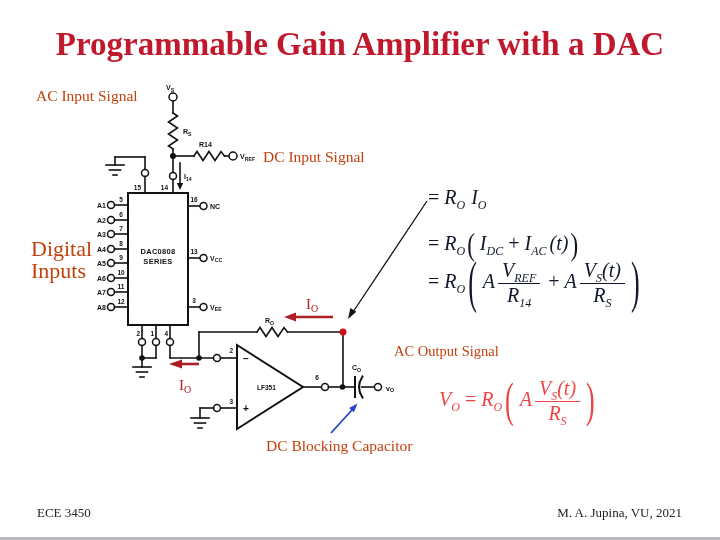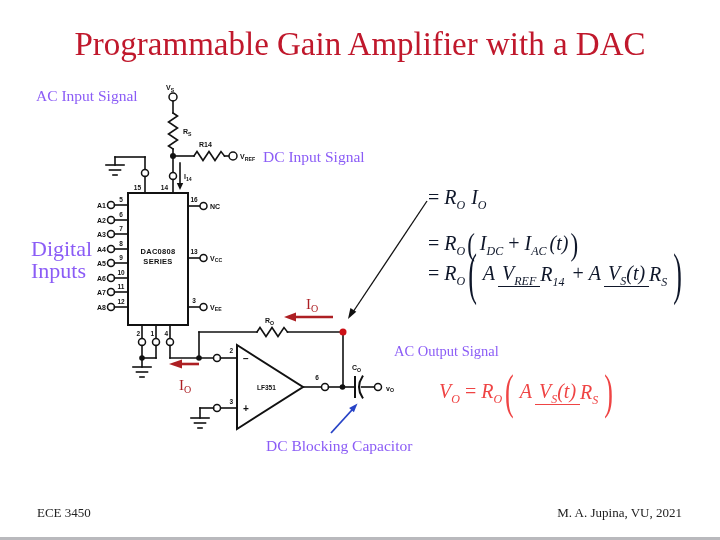--- a/index.html
+++ b/index.html
@@ -2,23 +2,23 @@
 <html><head>
 <meta charset="utf-8">
 <style>
   html,body { margin:0; padding:0; }
   body {
     width:720px; height:540px; position:relative; overflow:hidden;
     background:#ffffff; font-family:"Liberation Serif", serif;
   }
   .title {
     position:absolute; top:26px; left:0; width:720px; text-align:center;
-    font-size:33px; font-weight:normal; color:#c0182c; letter-spacing:0px;
+    font-size:33px; font-weight:bold; color:#c0182c; letter-spacing:0px;
   }
-  .callout { position:absolute; color:#8b5cf6; white-space:nowrap; }
+  .callout { position:absolute; color:#c2410c; white-space:nowrap; }
   .co-ac-in  { left:36px;  top:87px;  font-size:15.5px; }
   .co-dc-in  { left:263px; top:148px; font-size:15.5px; }
   .co-dig    { left:31px;  top:238px; font-size:22px; line-height:22px; }
   .co-ac-out { left:394px; top:343px; font-size:14.5px; }
   .co-dcb    { left:266px; top:437px; font-size:15.5px; }
   .footer { position:absolute; top:505px; font-size:13px; color:#222; }
   .f-left  { left:37px;text-align:center; }
   .f-right { right:38px; }
   .edge { position:absolute; left:0; bottom:0; width:720px; height:3px; background:#b9b9bd; }
 
@@ -42,21 +42,21 @@
   .khead  { fill:#111; }
   .barrow { stroke:#2743c6; stroke-width:1.8; }
   .bhead  { fill:#2743c6; }
 
   .eq { position:absolute; font-size:20px; color:#0f172a; white-space:nowrap; }
   .mv { font-style:italic; }
   sub.ms { font-size:12px; font-style:italic; line-height:0; }
   .mop { margin:0 5px; }
   .gap { margin-left:6px; }
   .sgap { margin-left:3px; }
-  .frac { display:inline-flex; flex-direction:row; text-align:center;
+  .frac { display:inline-flex; flex-direction:column; text-align:center;
           vertical-align:middle; margin:0 3px; line-height:1.08; }
   .fn { padding:0 4px 1px; border-bottom:1.5px solid currentColor; }
   .fd { padding-top:1px; }
   .bp  { display:inline-block; vertical-align:middle; font-weight:400; }
   .bp1 { font-size:23px; transform:scaleY(1.4); margin:0 2px; }
   .bp2 { font-size:26px; transform:scaleY(2.2); margin:0 3px; }
   .bp3 { font-size:26px; transform:scaleY(1.9); margin:0 3px; }
   .redeq { color:#ef4444;margin-left:40px; }
 </style>
 </head>

